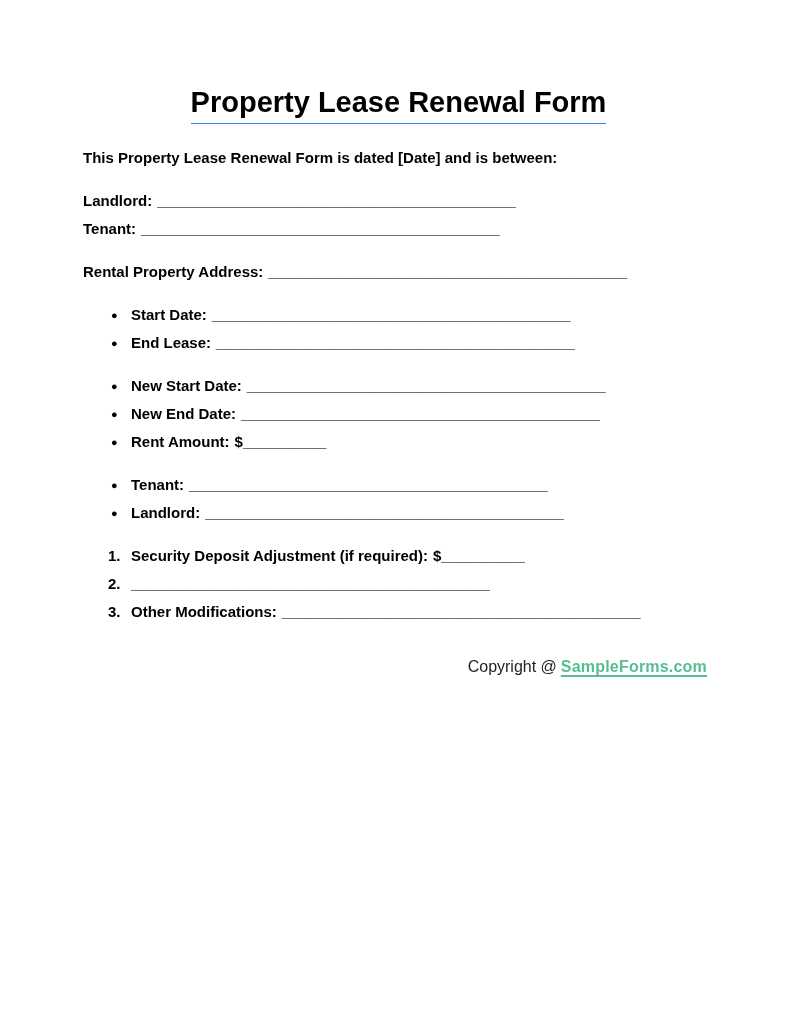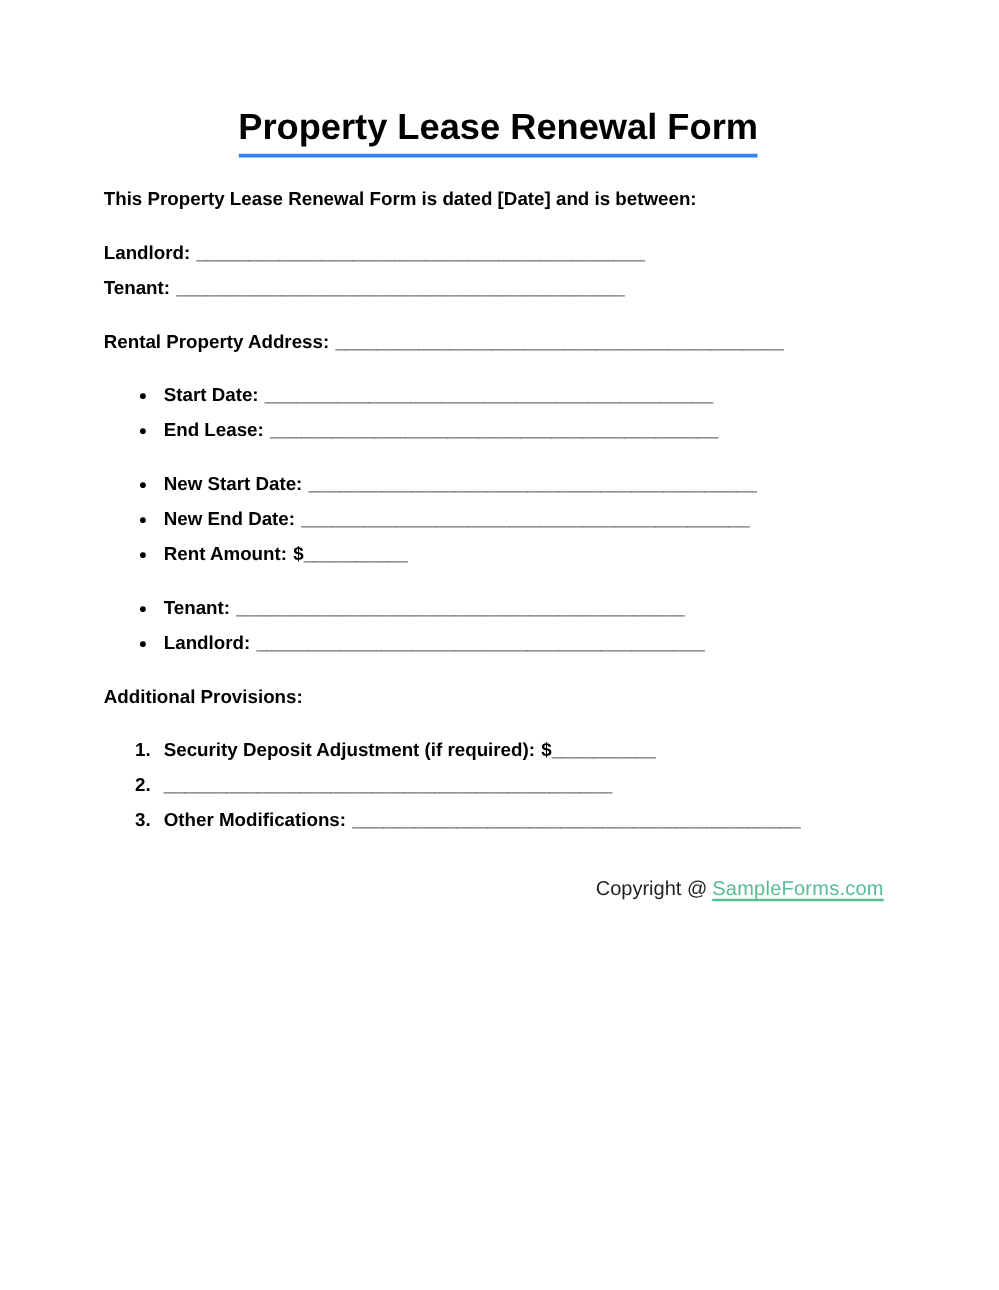--- a/index.html
+++ b/index.html
@@ -16,21 +16,21 @@
   }
   h1.title {
     margin: 84px 0 20px 0;
     text-align: center;
     font-size: 29px;
     line-height: 36px;
     font-weight: 700;
   }
   h1.title .title-underline {
     display: inline-block;
-    border-bottom: 3px solid #3b82f6;
+    border-bottom: 1px solid #3b82f6;
     padding-bottom: 3px;
   }
   .para { margin: 0 0 15px 0; line-height: 28px; }
   .list { margin: 0 0 15px 0; }
   .list-item { position: relative; padding-left: 48px; line-height: 28px; }
   .bullet {
     position: absolute;
     left: 28px;
     top: 0;
     font-size: 11px;
@@ -41,21 +41,21 @@
   .footer {
     margin-top: 27px;
     text-align: right;
     padding-right: 7px;
     font-weight: 400;
     font-size: 16px;
     color: #1f1f1f;
     line-height: 28px;
   }
   .footer .site-link {
-    font-weight: 400;
+    font-weight: 700;
     text-decoration: underline;
     text-decoration-thickness: 2px;
     text-underline-offset: 3px;
     margin-left: 4px;
     letter-spacing: 0.2px;
   }
 </style>
 </head>
 <body>
 
@@ -107,21 +107,20 @@
     <div class="list-item">
       <span class="bullet">●</span>
       <span>Tenant:</span><span class="blank">___________________________________________</span>
     </div>
     <div class="list-item">
       <span class="bullet">●</span>
       <span>Landlord:</span><span class="blank">___________________________________________</span>
     </div>
   </div>
 
-  <p class="para">Additional Provisions:</p>
 
   <div class="list">
     <div class="list-item">
       <span class="num">1.</span>
       <span>Security Deposit Adjustment (if required):</span><span class="blank">$__________</span>
     </div>
     <div class="list-item">
       <span class="num">2.</span>
       <div class="cont-line">___________________________________________</div>
     </div>

